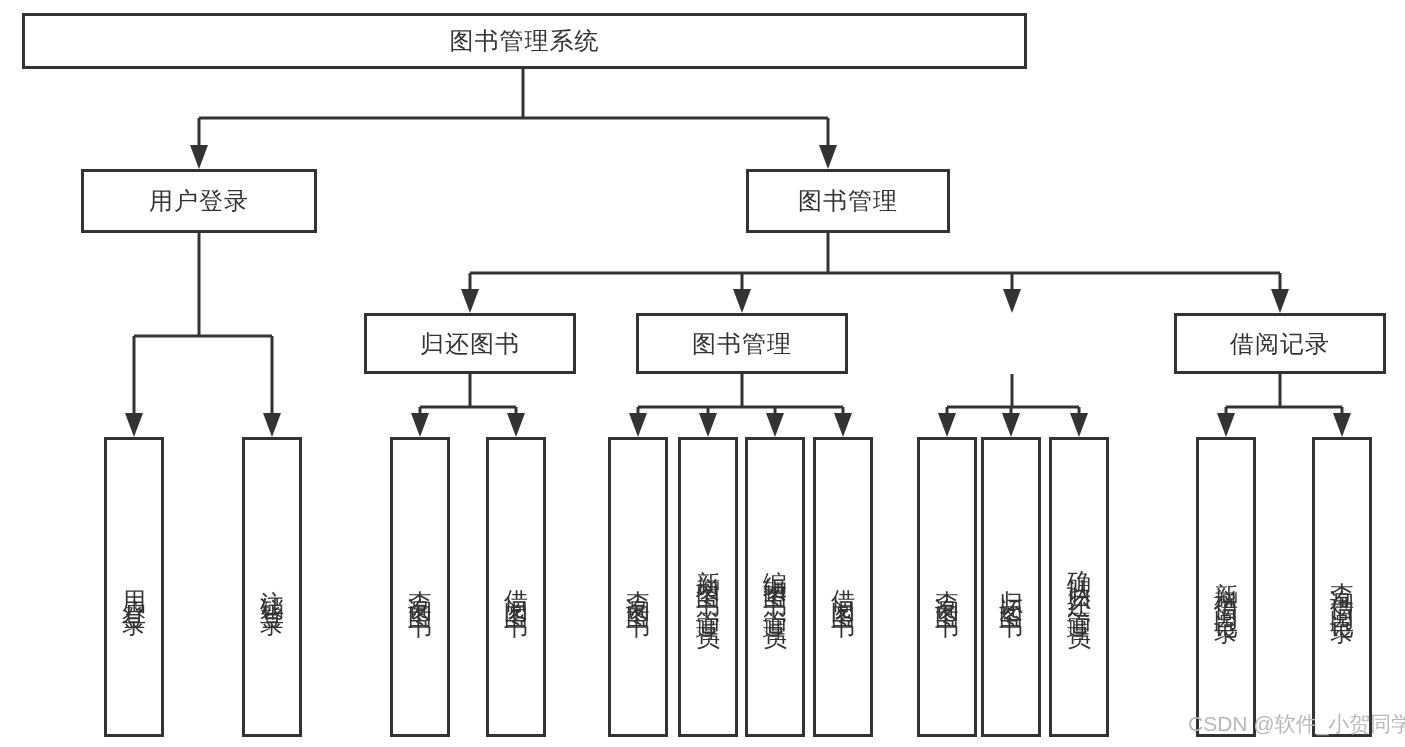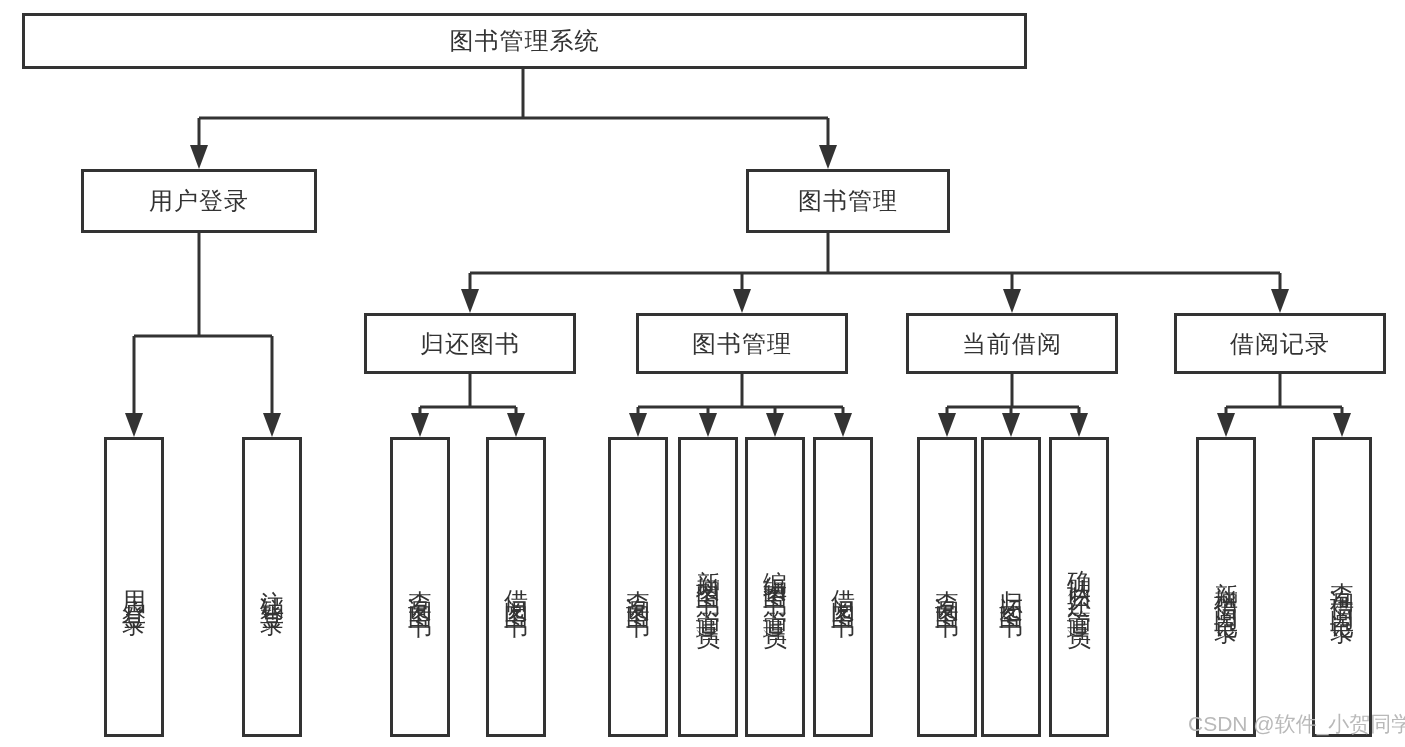--- a/index.html
+++ b/index.html
@@ -112,23 +112,20 @@
   <div class="box h" style="left:746px;top:169px;width:204px;height:64px">
     <span class="lbl">图书管理</span>
   </div>
 
   <div class="box h" style="left:364px;top:313px;width:212px;height:61px">
     <span class="lbl">归还图书</span>
   </div>
   <div class="box h" style="left:636px;top:313px;width:212px;height:61px">
     <span class="lbl">图书管理</span>
   </div>
-  <div class="box h" style="left:906px;top:313px;width:212px;height:61px">
-    <span class="lbl">当前借阅</span>
-  </div>
   <div class="box h" style="left:1174px;top:313px;width:212px;height:61px">
     <span class="lbl">借阅记录</span>
   </div>
 
   <div class="box v" style="left:104px;top:437px;width:60px;height:300px">
     <span class="lbl">用户登录</span>
   </div>
   <div class="box v" style="left:242px;top:437px;width:60px;height:300px">
     <span class="lbl">注销登录</span>
   </div>

